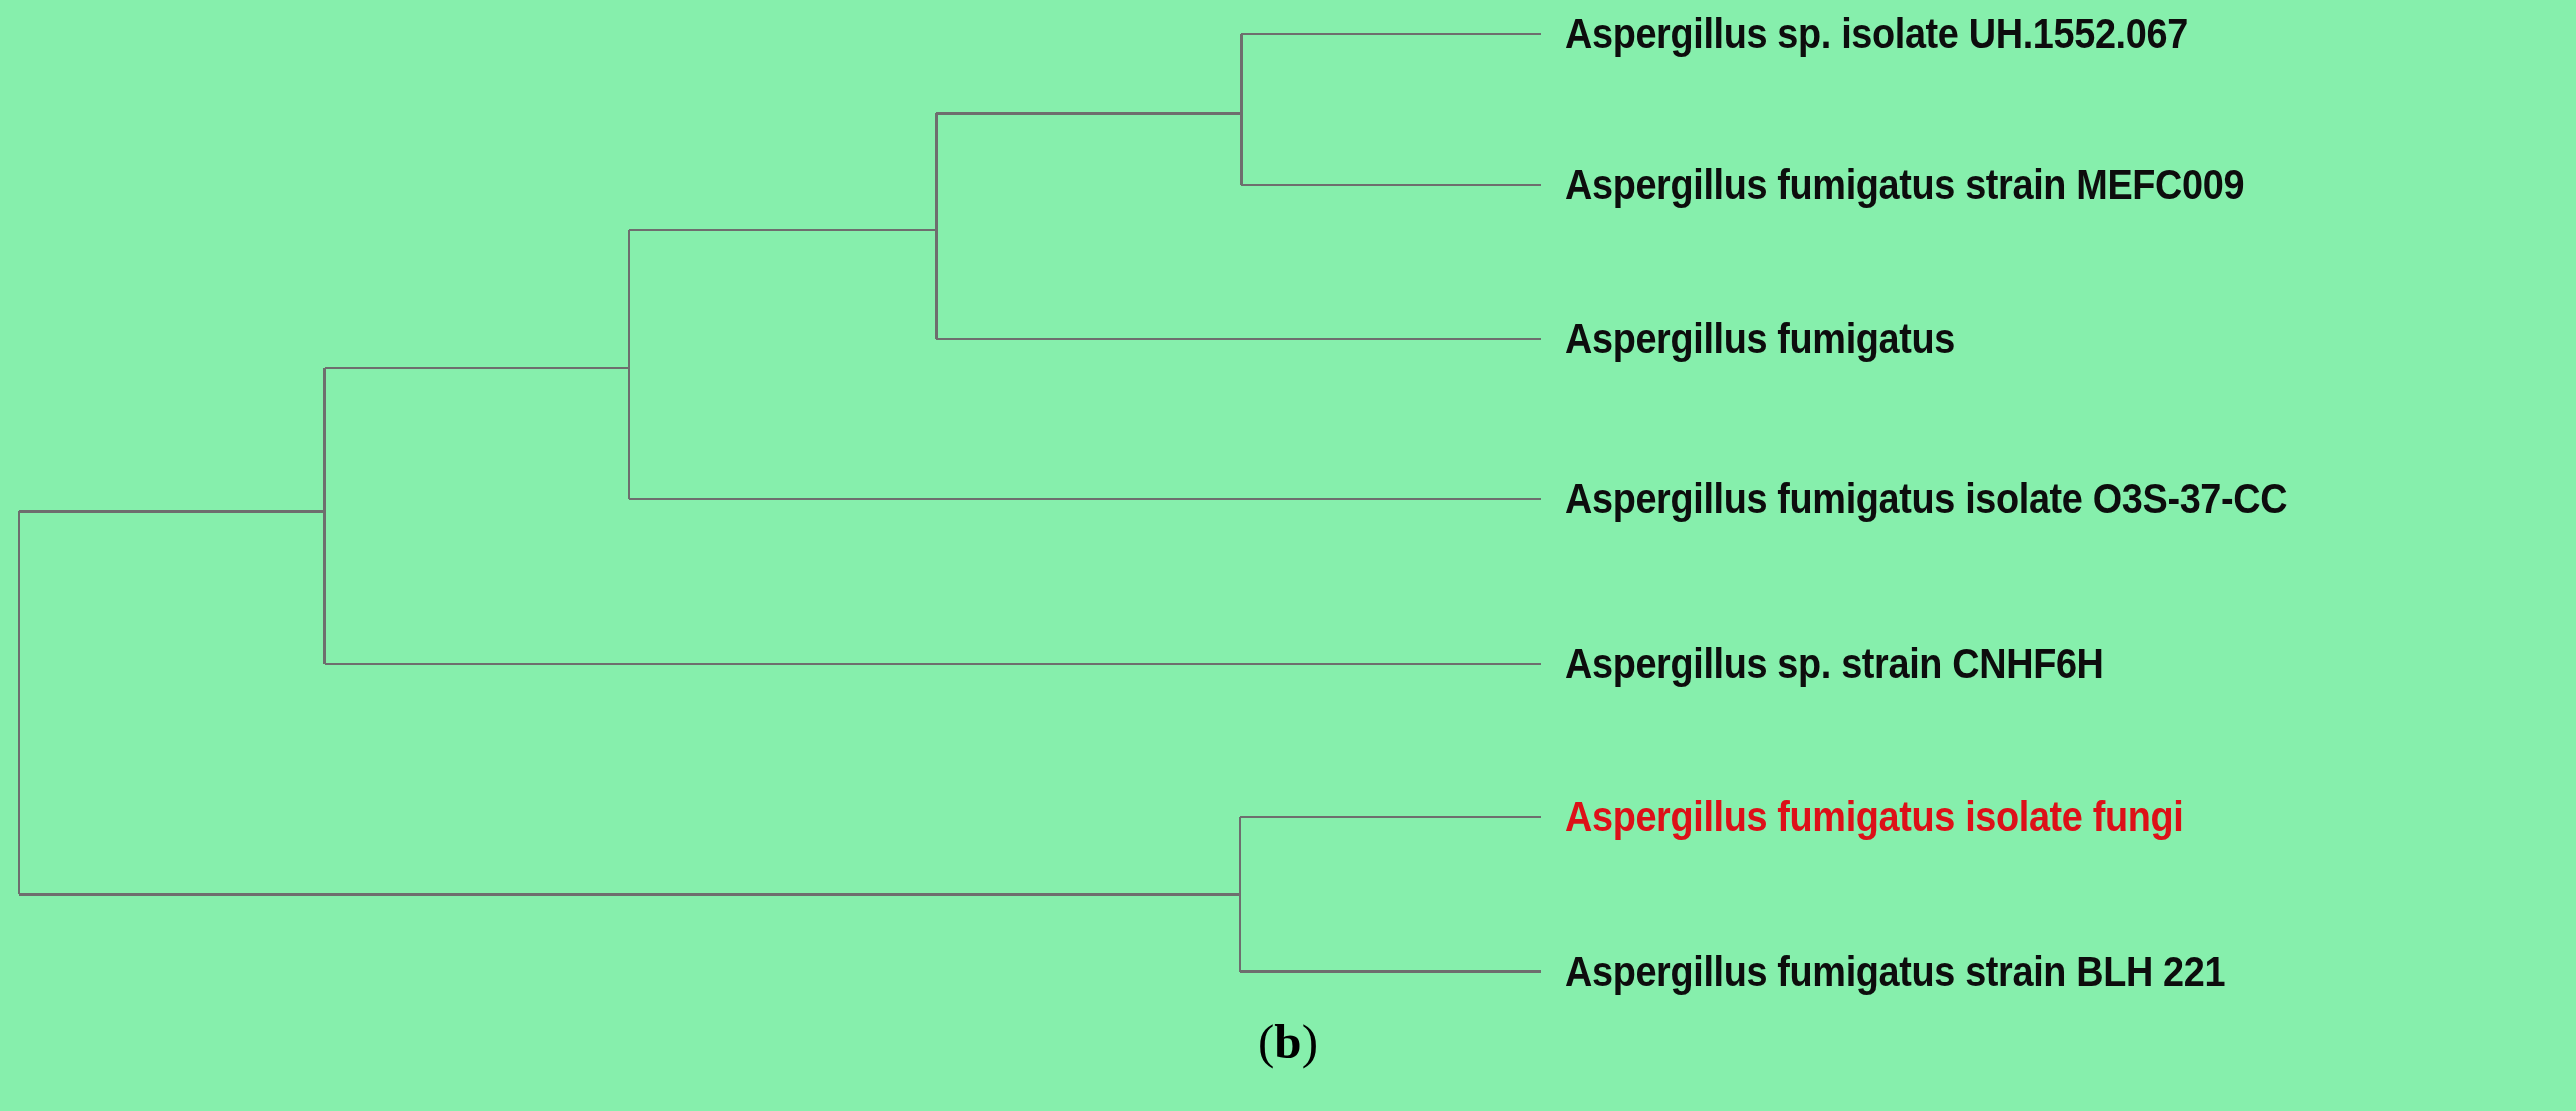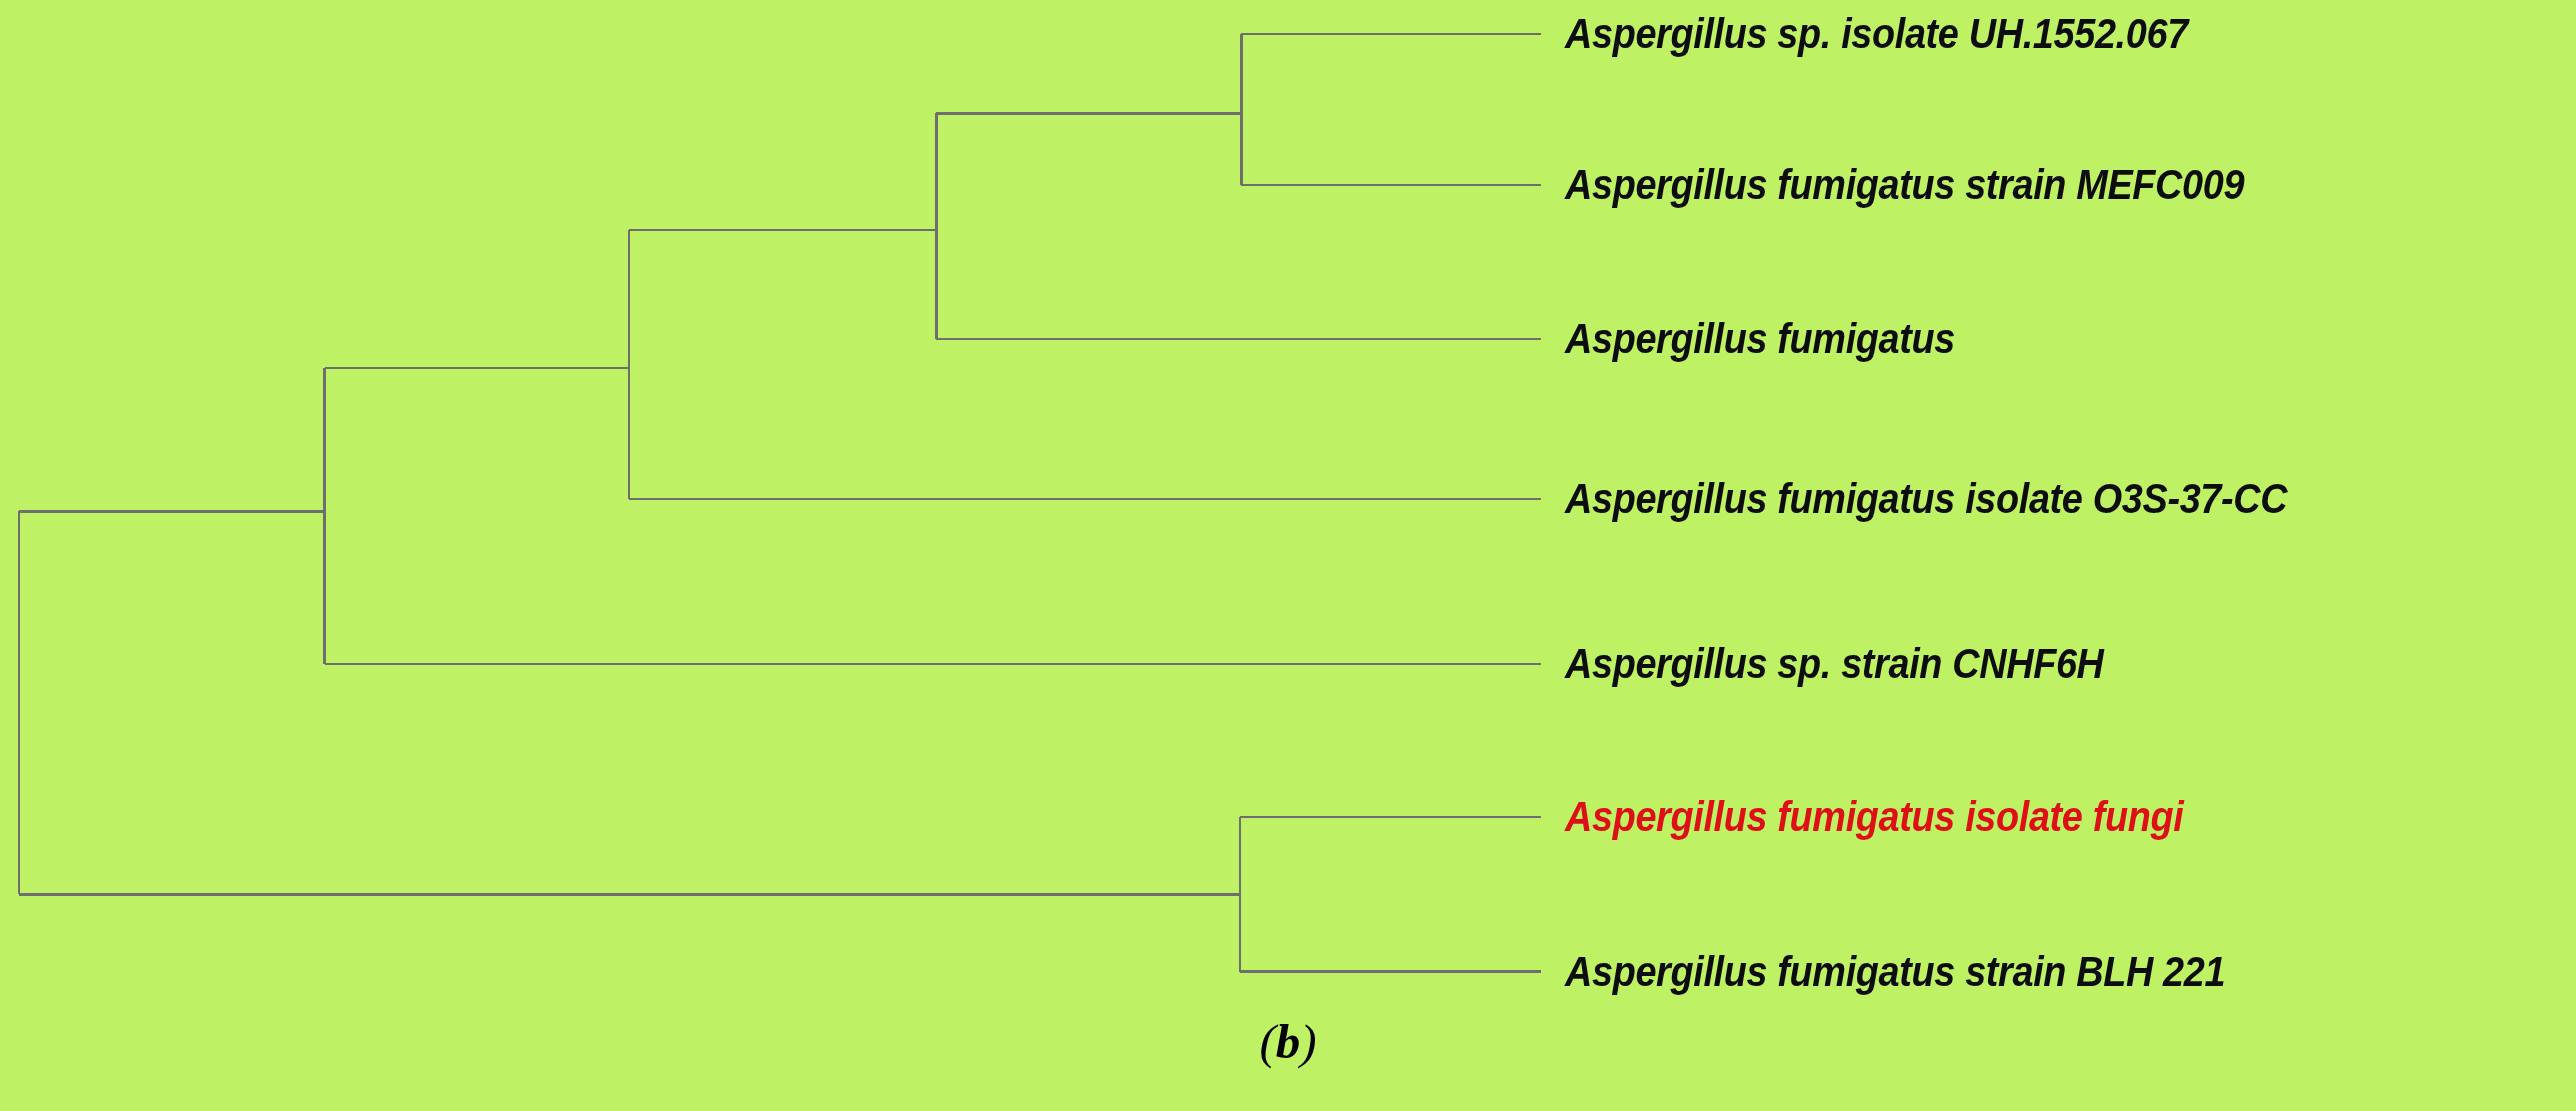--- a/index.html
+++ b/index.html
@@ -7,23 +7,22 @@
     padding: 0;
     background: #ffffff;
   }
   body {
     font-family: "Liberation Sans", "DejaVu Sans", sans-serif;
   }
   #figure {
     position: relative;
     width: 2576px;
     height: 1111px;
-    background: #bef264;
+    background: #86efac;
     overflow: hidden;
-    font-style: italic;
   }
   #tree-svg {
     position: absolute;
     left: 0;
     top: 0;
     width: 2576px;
     height: 1111px;
   }
   .leaf-label {
     position: absolute;

